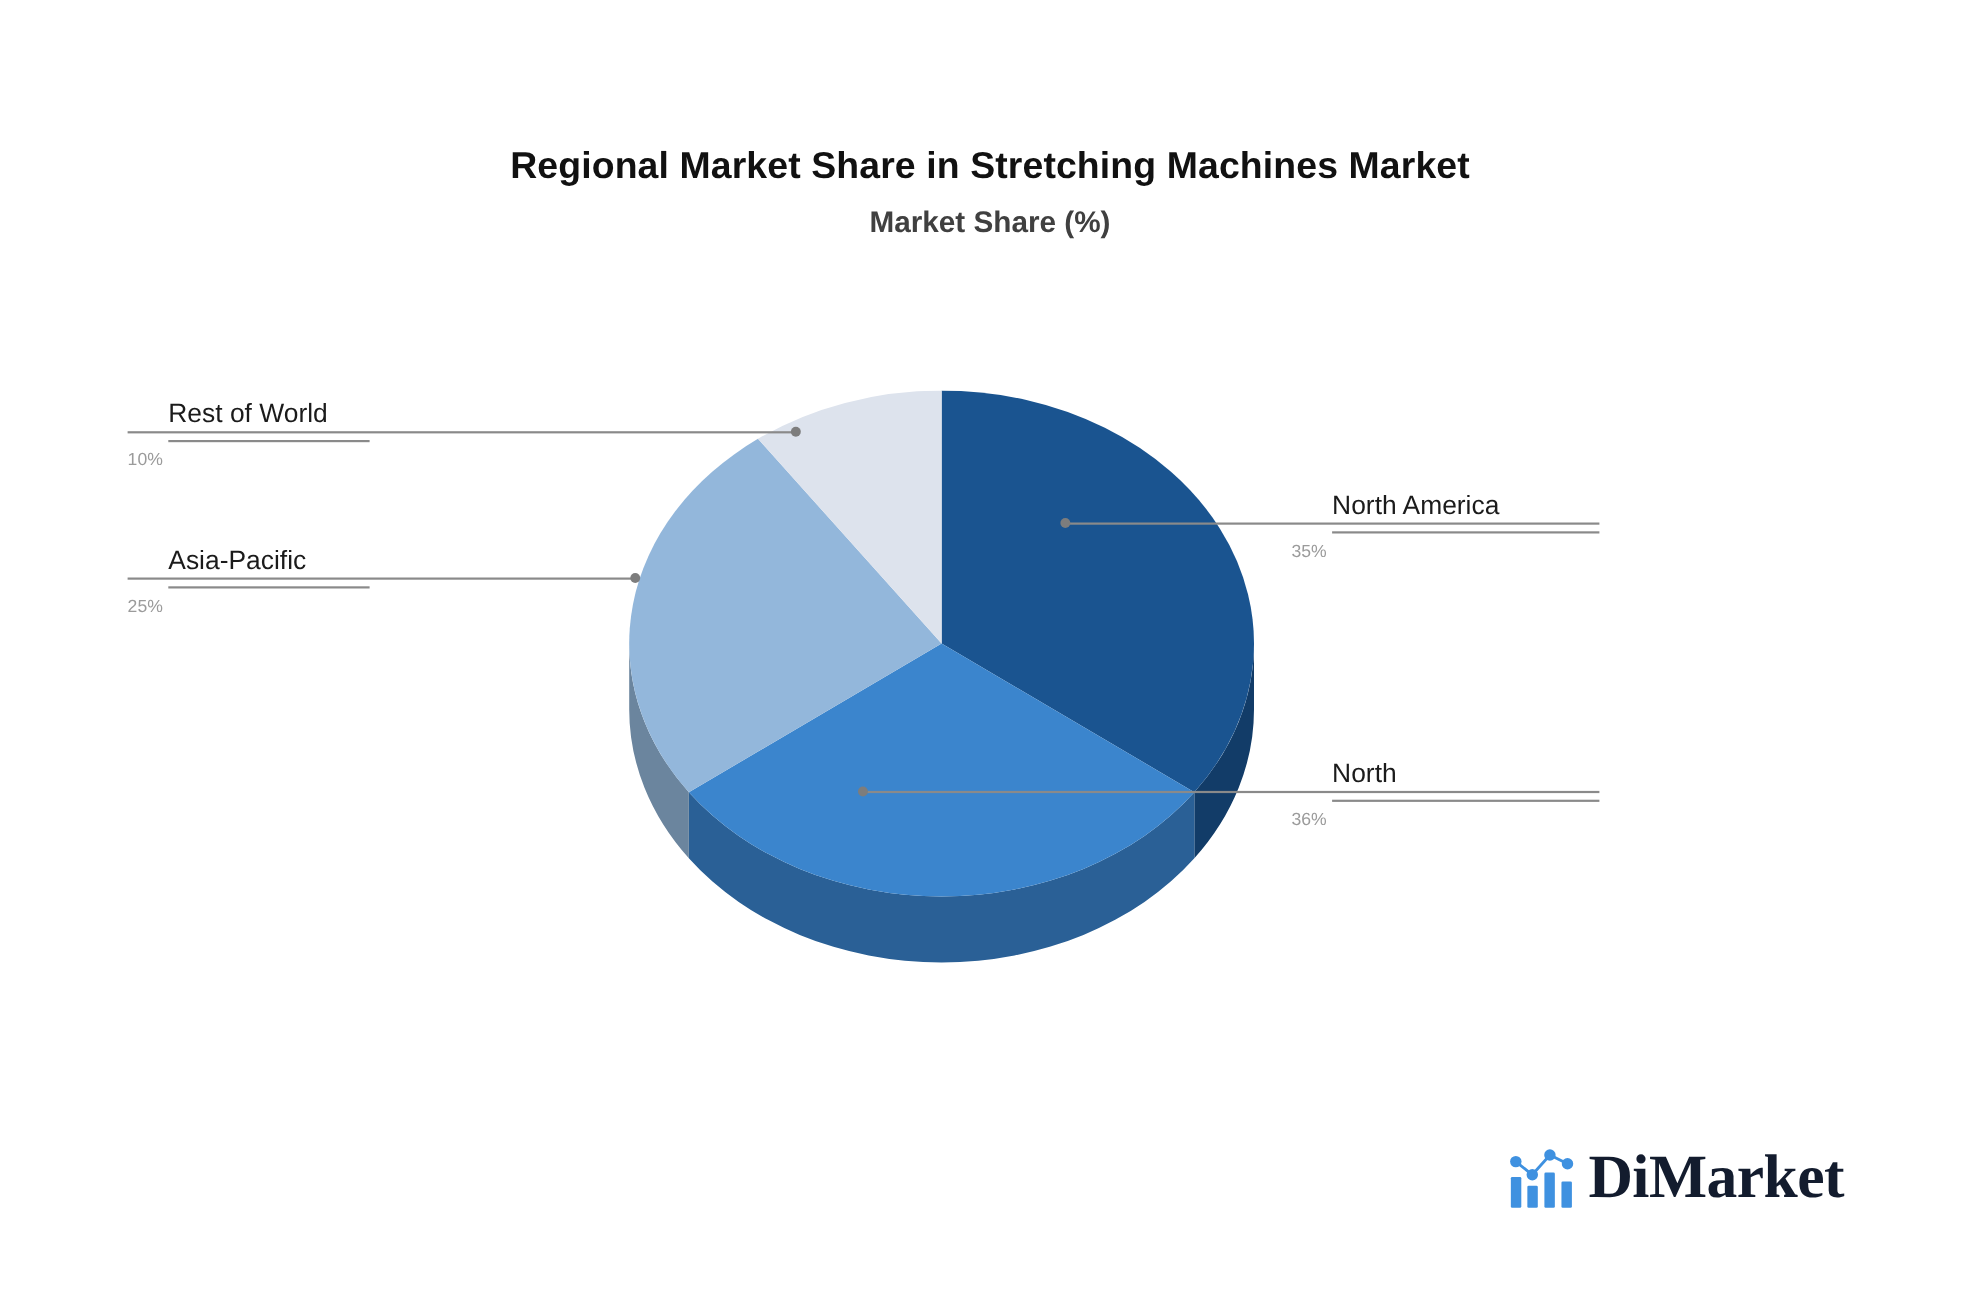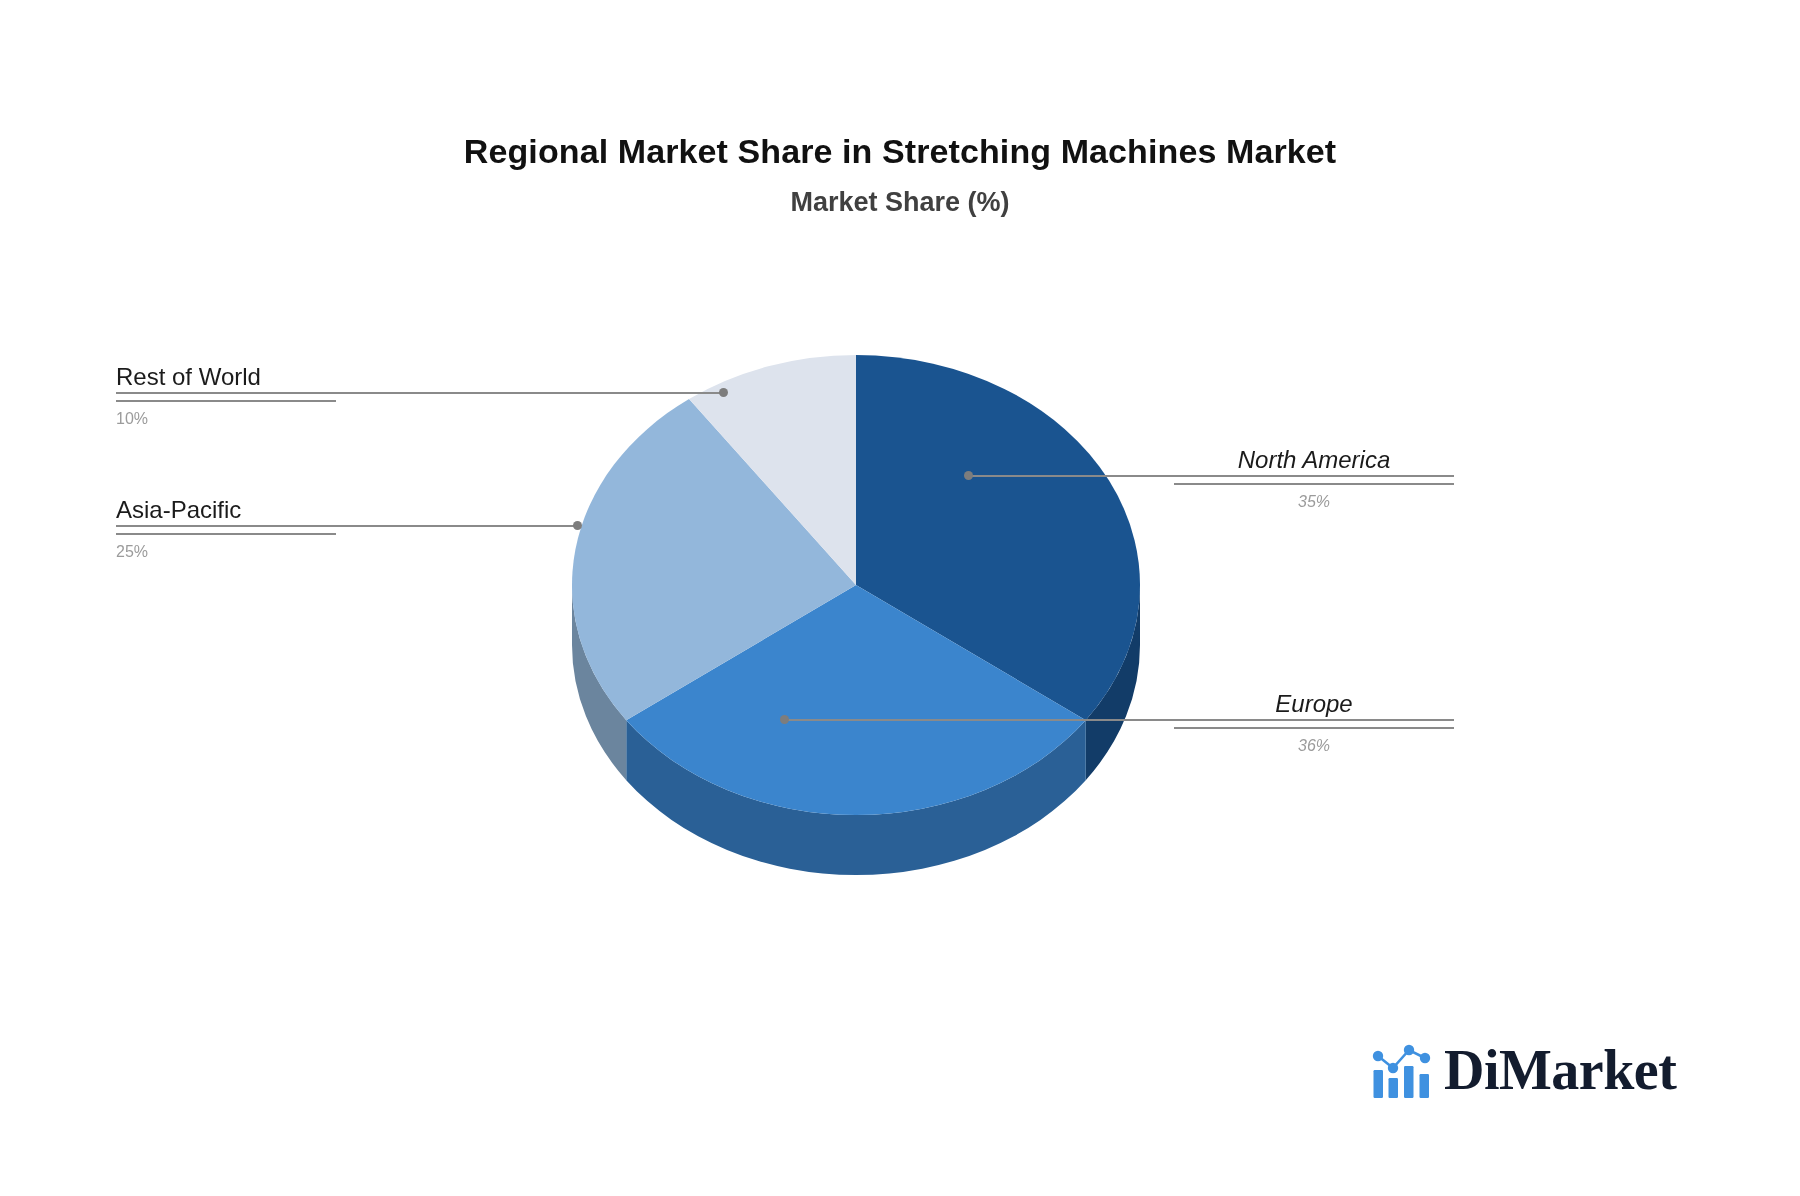--- a/index.html
+++ b/index.html
@@ -34,26 +34,27 @@
     position:absolute; width:9px; height:9px; border-radius:50%;
     background:#7d7d7d;
   }
 
   
   .callout { position:absolute; }
   .callout .cl-name {
     font-size:24px; color:#1b1b1b; white-space:nowrap;
     padding-bottom:9px;
     border-bottom:2px solid #8a8a8a;
+    margin-left:37px;
   }
   .callout .cl-value {
     font-size:16px; color:#9b9b9b; padding-top:8px; white-space:nowrap;
   }
   .callout.left  { text-align:left; }
-  .callout.right { text-align:center;font-style:italic; }
+  .callout.right { text-align:left; }
 
   
   #logo { position:absolute; left:1371px; top:1040px; display:flex; align-items:center; }
   #logo-mark { width:62px; height:60px; margin-right:11px; }
   #logo-text {
     font-family:"Liberation Serif", serif;
     font-size:56px; font-weight:bold; color:#131c2e;
     line-height:1; letter-spacing:-0.5px;text-align:center;
   }
 </style>
@@ -109,21 +110,21 @@
     <div class="cl-name">Asia-Pacific</div>
     <div class="cl-value">25%</div>
   </div>
 
   <div class="callout right" style="left:1174px; top:446px; width:280px;">
     <div class="cl-name">North America</div>
     <div class="cl-value">35%</div>
   </div>
 
   <div class="callout right" style="left:1174px; top:690px; width:280px;">
-    <div class="cl-name">Europe</div>
+    <div class="cl-name">North</div>
     <div class="cl-value">36%</div>
   </div>
 
   <div id="logo">
     <svg id="logo-mark" viewBox="0 0 62 60">
       <polyline points="7,16 22,28 38,10 54,18" fill="none" stroke="#3f91e0" stroke-width="2.6"></polyline>
       <circle cx="7" cy="16" r="5.2" fill="#3f91e0"></circle>
       <circle cx="22" cy="28" r="5.2" fill="#3f91e0"></circle>
       <circle cx="38" cy="10" r="5.2" fill="#3f91e0"></circle>
       <circle cx="54" cy="18" r="5.2" fill="#3f91e0"></circle>

